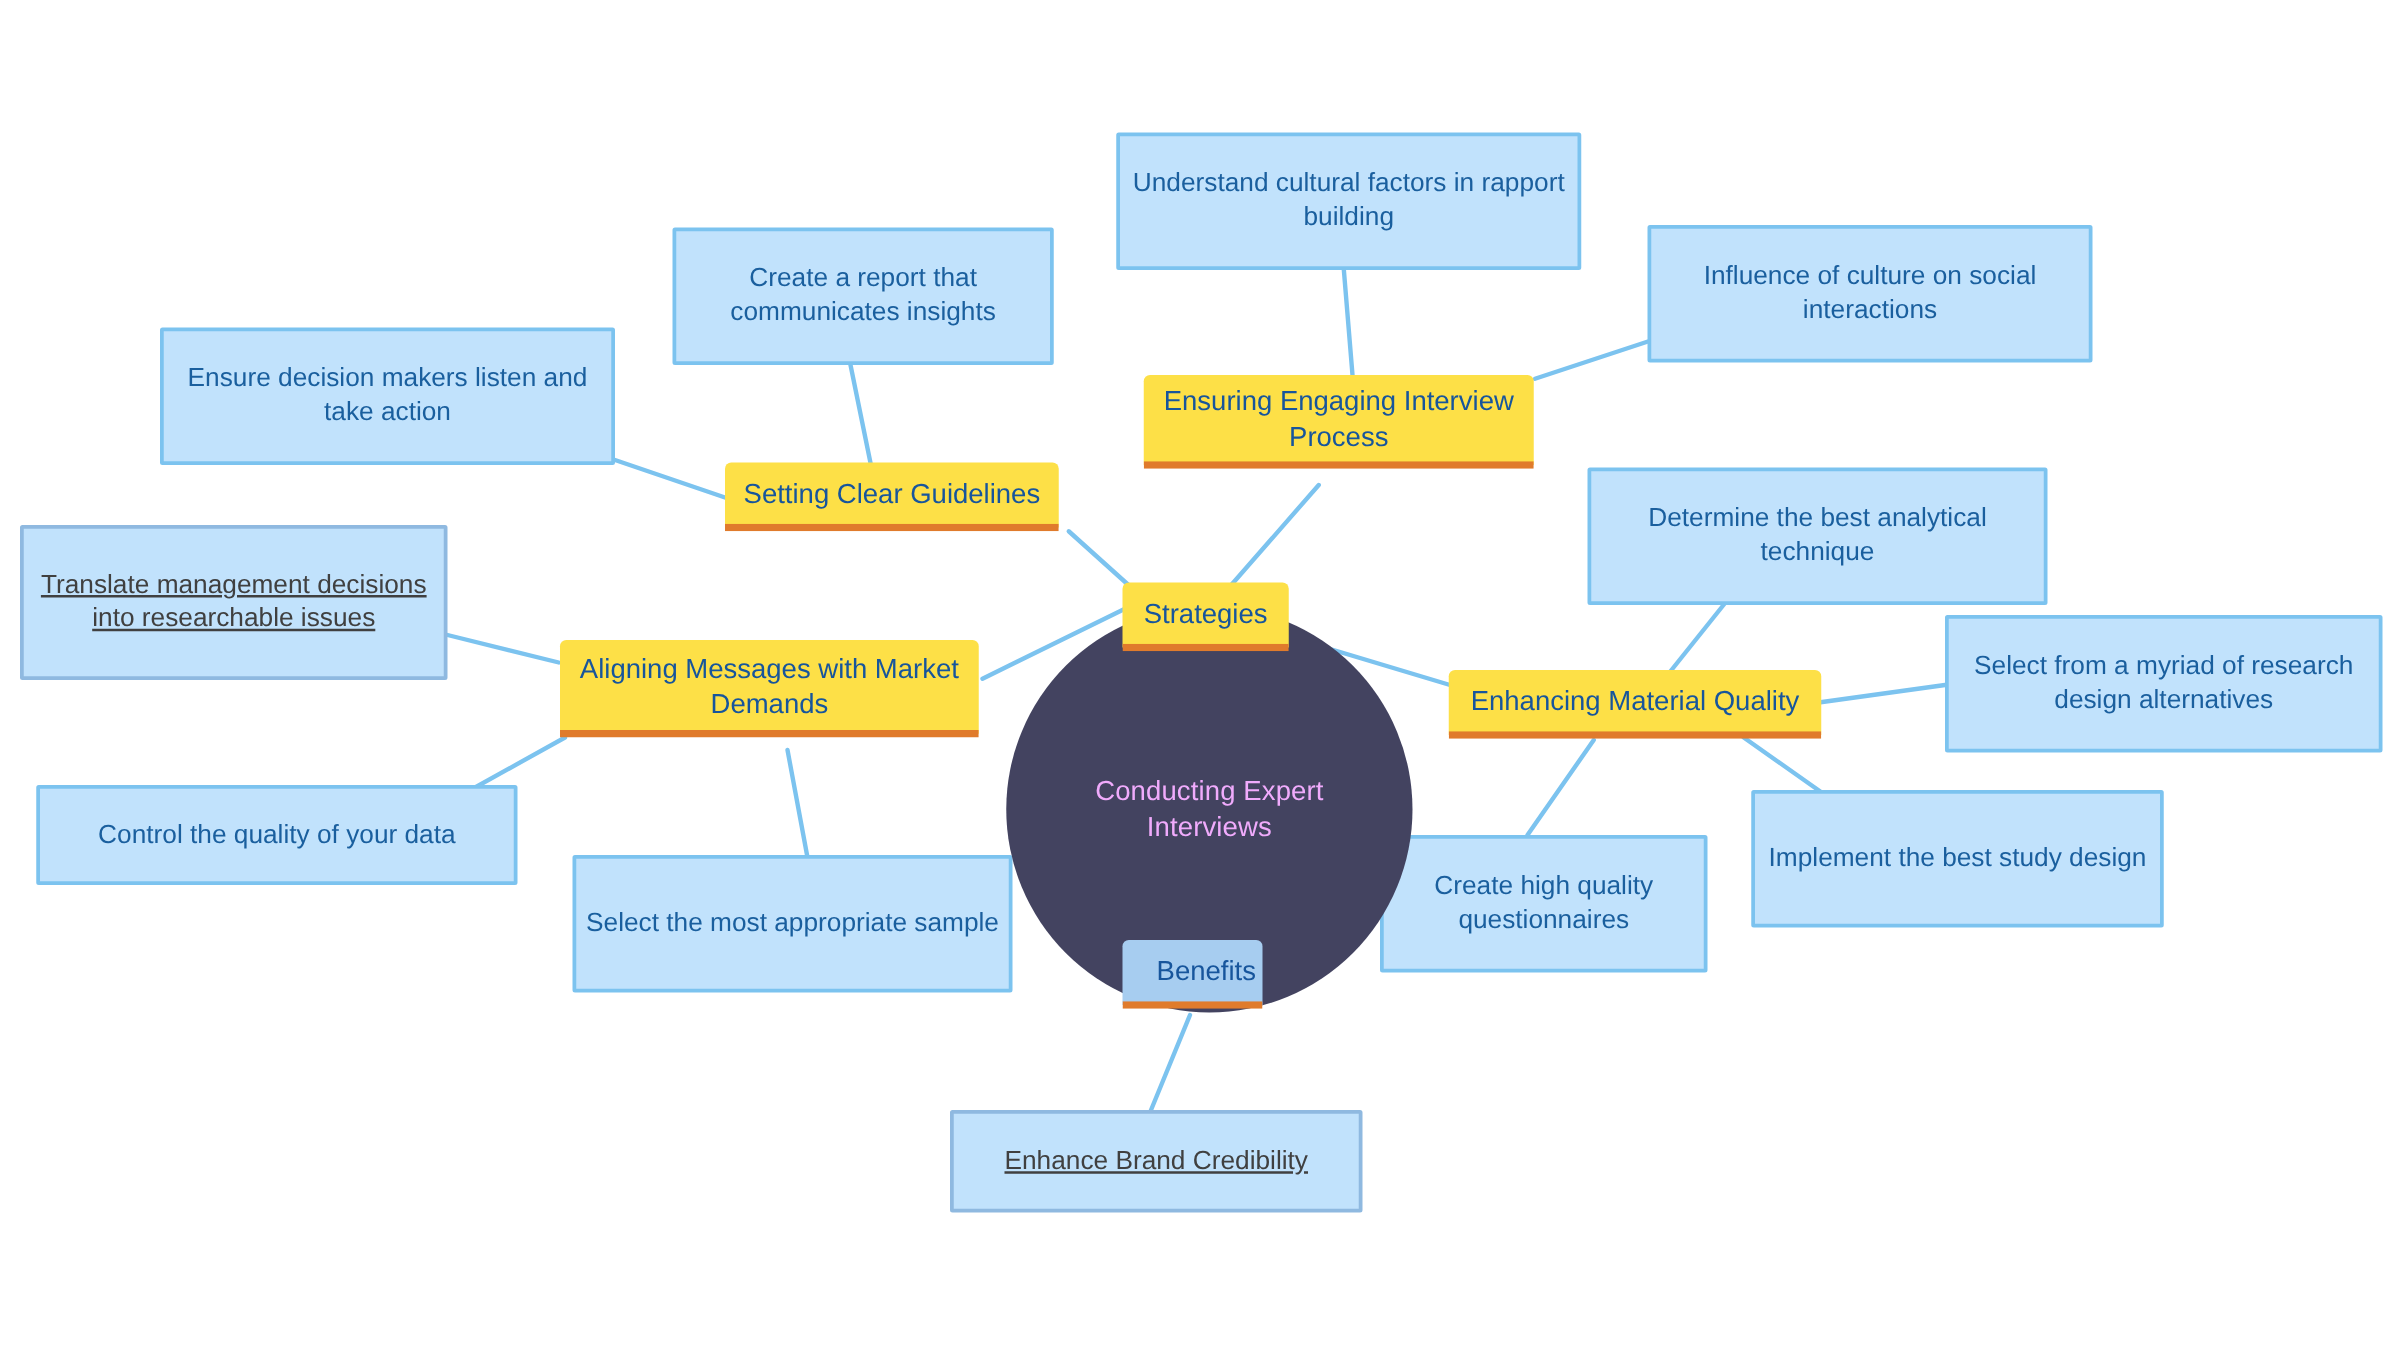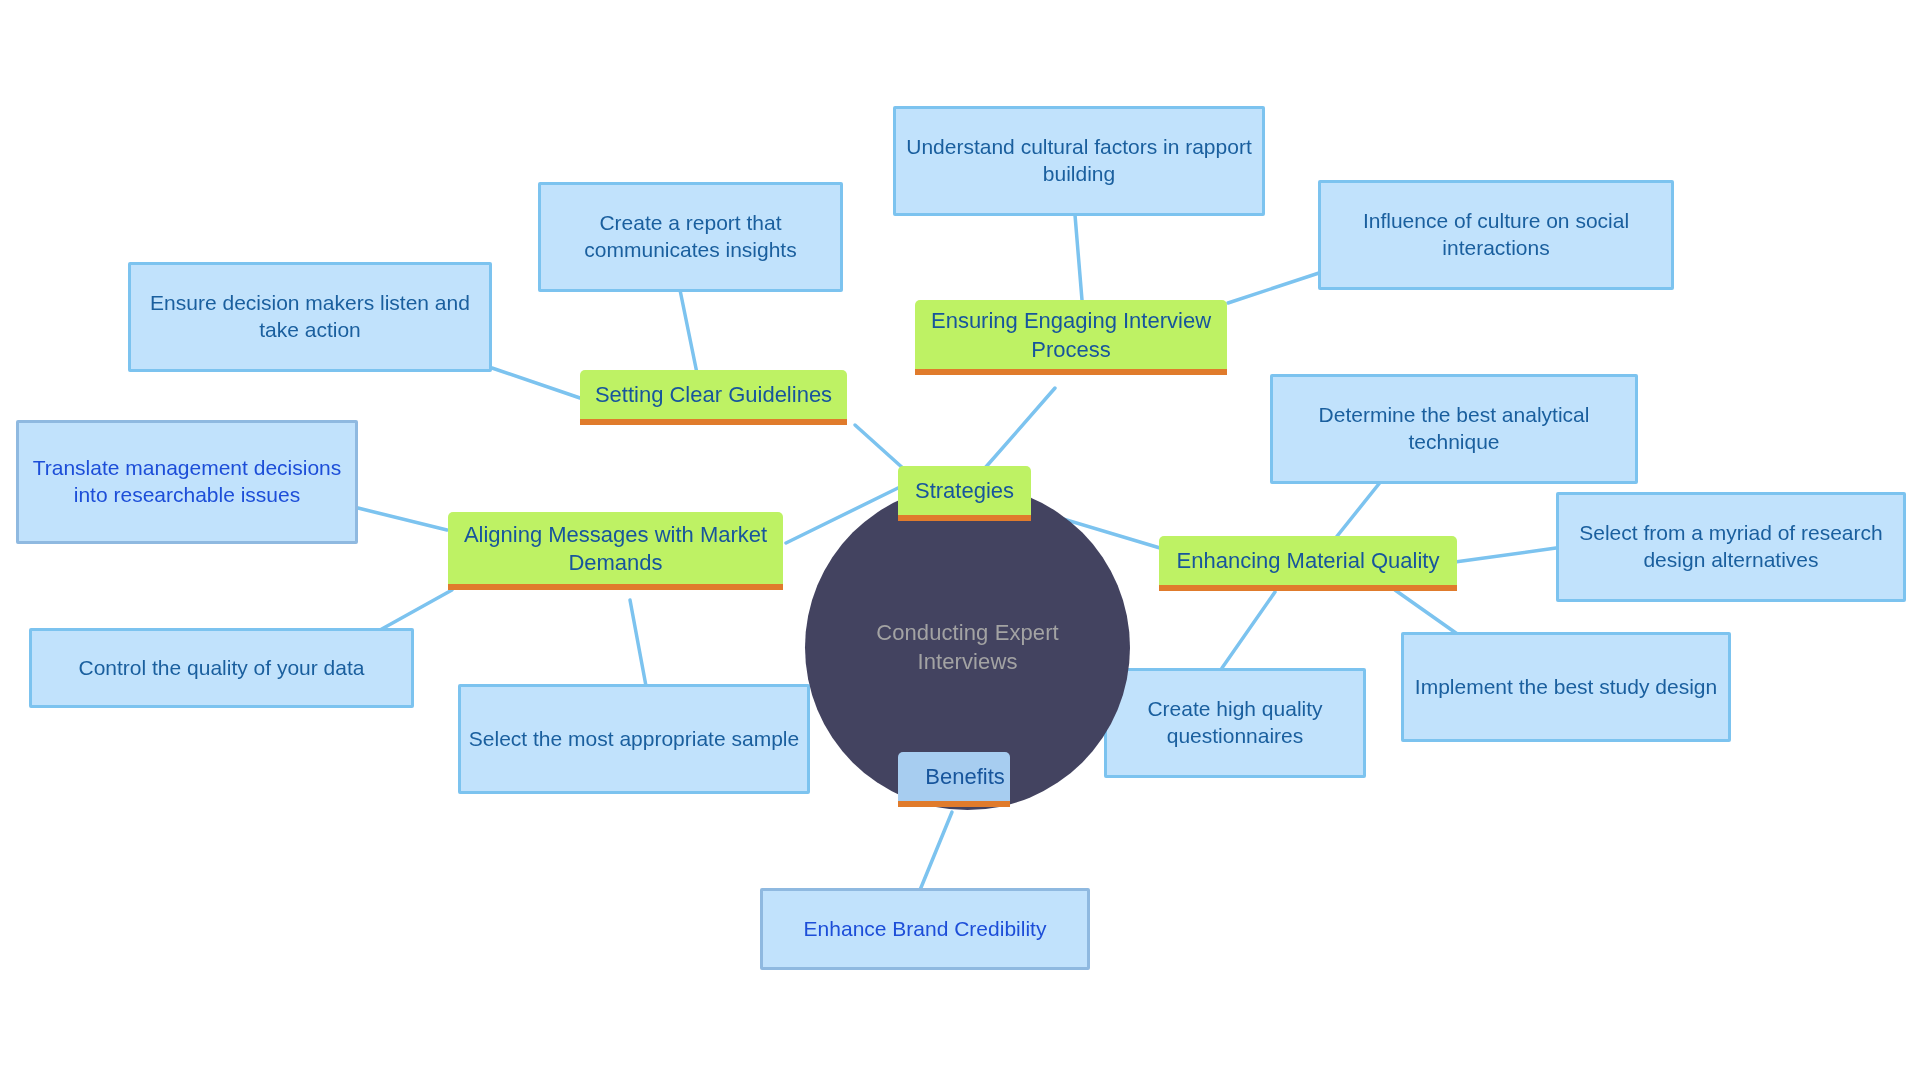--- a/index.html
+++ b/index.html
@@ -29,30 +29,30 @@
     display: flex;
     align-items: center;
     justify-content: center;
     text-align: center;
     line-height: 1.28;
   }
   
   .root-node {
     border-radius: 50%;
     background: #434360;
-    color: #a3a3a3;
+    color: #f0abfc;
     font-size: 22px;
     font-weight: 400;
     letter-spacing: 0.1px;
     z-index: 5;
     padding: 0 26px;
   }
   
   .branch-node {
-    background: #bef264;
+    background: #fde047;
     border-bottom: 6px solid #e07b2c;
     border-radius: 5px 5px 0 0;
     color: #17559c;
     font-size: 22px;
     font-weight: 400;
     padding: 6px 14px 4px 14px;
     z-index: 6;
   }
   .branch-node.light {
     background: #a7cdf0;
@@ -63,21 +63,22 @@
     border: 3px solid #7cc3ef;
     border-radius: 2px;
     color: #1a5f9e;
     font-size: 21px;
     font-weight: 400;
     padding: 6px 4px;
     z-index: 4;
   }
   .leaf-node.deep {
     border-color: #8fb9e0;
-    color: #1d4ed8;
+    color: #404040;
+    text-decoration: underline;
   }
 </style>
 </head>
 <body>
 
 <div id="canvas">
 
   <svg id="edge-layer" viewBox="0 0 1920 1080" xmlns="http://www.w3.org/2000/svg">
     <g stroke="#7cc3ef" stroke-width="3.5" fill="none" stroke-linecap="round">
 

